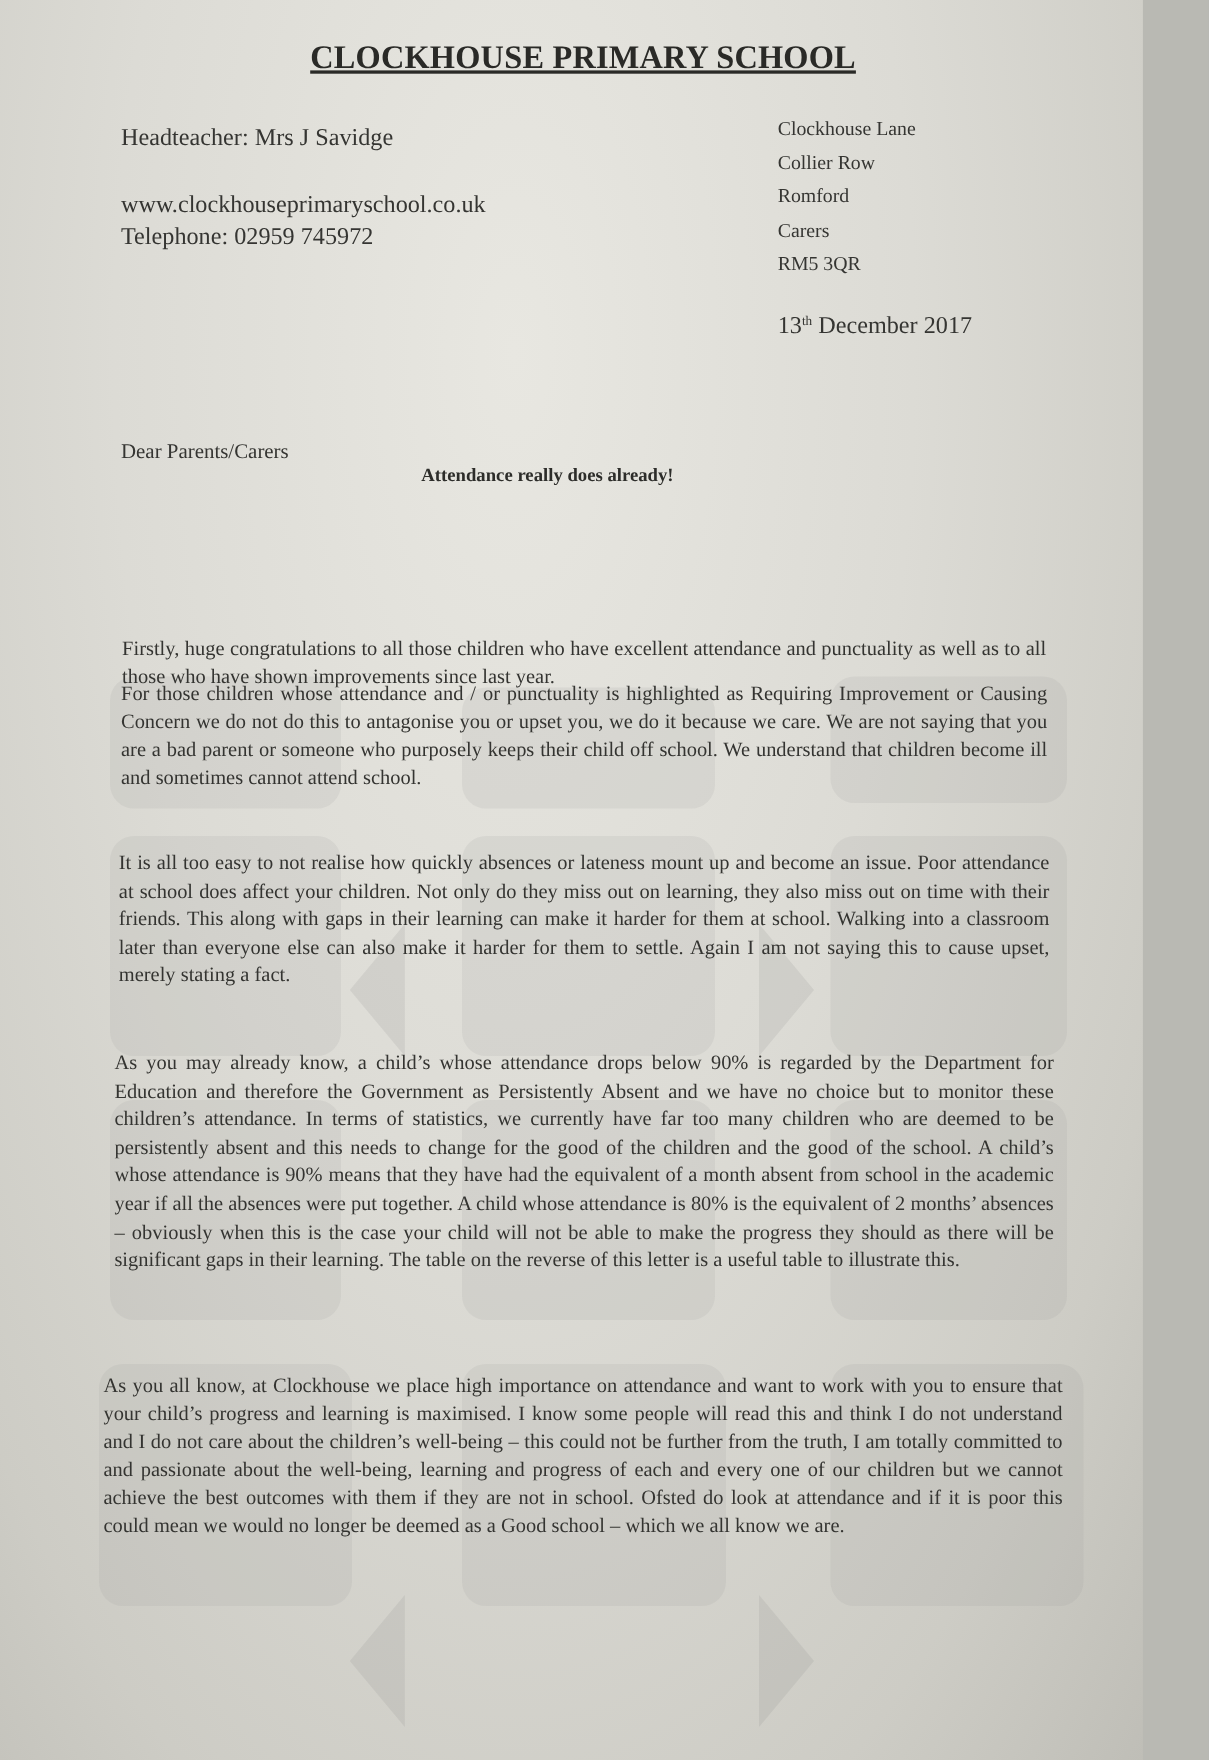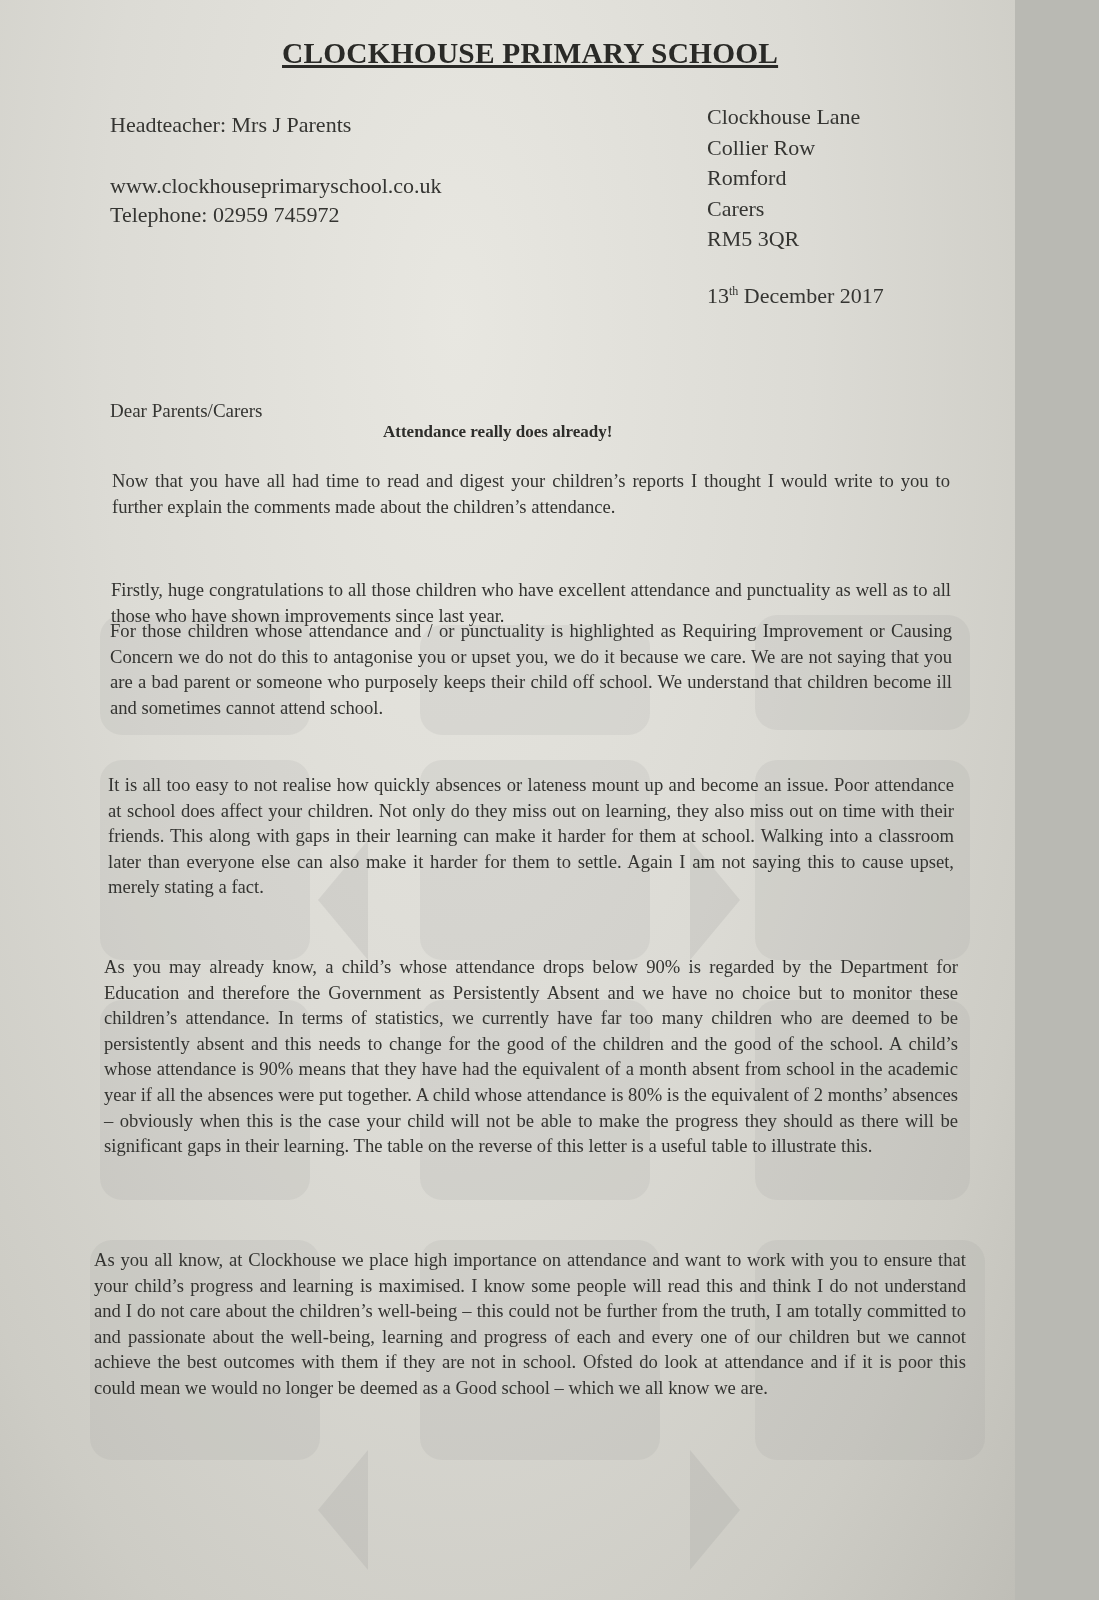--- a/index.html
+++ b/index.html
@@ -17,20 +17,21 @@
     }
     .paper {
       position: absolute;
       left: 0;
       top: 0;
       width: 1015px;
       height: 1600px;
       background:
         radial-gradient(ellipse at 45% 20%, #e8e7e1 0%, #dcdbd5 45%, #cdccc5 80%, #bfbeb7 100%);
       overflow: hidden;
+      padding-left: 24px;
     }
     
     .bleed {
       position: absolute;
       left: 0; top: 0; right: 0; bottom: 0;
       pointer-events: none;
     }
     .bleed .shape {
       position: absolute;
       background: rgba(150,150,145,0.13);
@@ -65,21 +66,21 @@
     .head-left {
       position: absolute;
       left: 110px;
       font-size: 22px;
       color: #353532;
     }
     .head-right {
       position: absolute;
       left: 707px;
       top: 102px;
-      font-size: 22px;
+      font-size: 18px;
       line-height: 30.5px;
       color: #353532;
     }
     .date {
       position: absolute;
       left: 707px;
       top: 283px;
       font-size: 22px;
       color: #353532;
     }
@@ -129,42 +130,41 @@
     <div class="arrow left" style="left:318px;top:840px;"></div>
     <div class="arrow" style="left:690px;top:840px;"></div>
     <div class="arrow left" style="left:318px;top:1450px;"></div>
     <div class="arrow" style="left:690px;top:1450px;"></div>
   </div>
 
   <div class="content">
 
     <div class="school-name">CLOCKHOUSE PRIMARY SCHOOL</div>
 
-    <div class="head-left" style="top:112px;">Headteacher: Mrs J Parents</div>
+    <div class="head-left" style="top:112px;">Headteacher: Mrs J Savidge</div>
     <div class="head-left" style="top:173px;">www.clockhouseprimaryschool.co.uk</div>
     <div class="head-left" style="top:202px;">Telephone: 02959 745972</div>
 
     <div class="head-right">
       <div>Clockhouse Lane</div>
       <div>Collier Row</div>
       <div>Romford</div>
       <div>Carers</div>
       <div>RM5 3QR</div>
     </div>
 
     <div class="date">
       <span>13</span><sup>th</sup>
       <span>December 2017</span>
     </div>
 
     <div class="salutation">Dear Parents/Carers</div>
 
     <div class="subject">Attendance really does already!</div>
 
-    <div class="para" style="left:112px;top:468px;width:838px;">Now that you have all had time to read and digest your children’s reports I thought I would write to you to further explain the comments made about the children’s attendance.</div>
     <div class="para" style="left:111px;top:543px;width:840px;margin-top:34px;">Firstly, huge congratulations to all those children who have excellent attendance and punctuality as well as to all those who have shown improvements since last year.</div>
     <div class="para" style="left:110px;top:618px;width:842px;">For those children whose attendance and / or punctuality is highlighted as Requiring Improvement or Causing Concern we do not do this to antagonise you or upset you, we do it because we care. We are not saying that you are a bad parent or someone who purposely keeps their child off school. We understand that children become ill and sometimes cannot attend school.</div>
     <div class="para" style="left:108px;top:772px;width:846px;">It is all too easy to not realise how quickly absences or lateness mount up and become an issue. Poor attendance at school does affect your children. Not only do they miss out on learning, they also miss out on time with their friends. This along with gaps in their learning can make it harder for them at school. Walking into a classroom later than everyone else can also make it harder for them to settle. Again I am not saying this to cause upset, merely stating a fact.</div>
     <div class="para" style="left:104px;top:954px;width:854px;">As you may already know, a child’s whose attendance drops below 90% is regarded by the Department for Education and therefore the Government as Persistently Absent and we have no choice but to monitor these children’s attendance. In terms of statistics, we currently have far too many children who are deemed to be persistently absent and this needs to change for the good of the children and the good of the school. A child’s whose attendance is 90% means that they have had the equivalent of a month absent from school in the academic year if all the absences were put together. A child whose attendance is 80% is the equivalent of 2 months’ absences – obviously when this is the case your child will not be able to make the progress they should as there will be significant gaps in their learning. The table on the reverse of this letter is a useful table to illustrate this.</div>
     <div class="para" style="left:94px;top:1247px;width:872px;">As you all know, at Clockhouse we place high importance on attendance and want to work with you to ensure that your child’s progress and learning is maximised. I know some people will read this and think I do not understand and I do not care about the children’s well-being – this could not be further from the truth, I am totally committed to and passionate about the well-being, learning and progress of each and every one of our children but we cannot achieve the best outcomes with them if they are not in school. Ofsted do look at attendance and if it is poor this could mean we would no longer be deemed as a Good school – which we all know we are.</div>
 
   </div>
 </div>
 
 </body></html>

